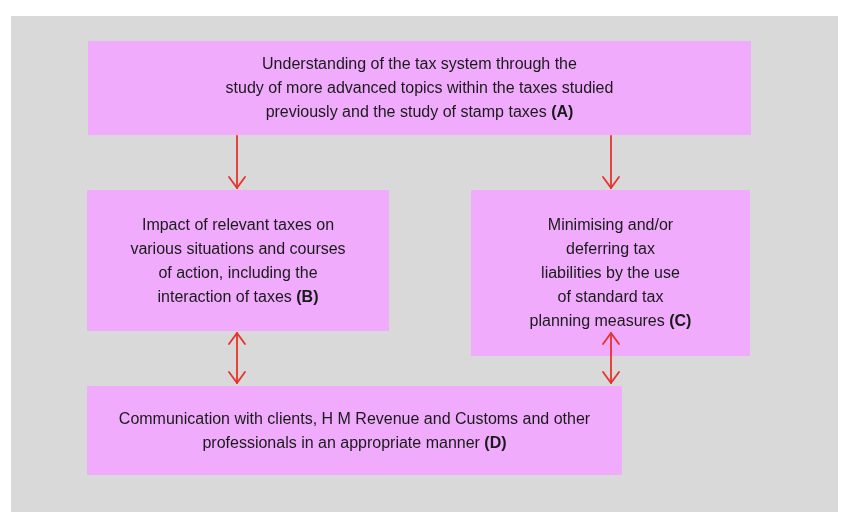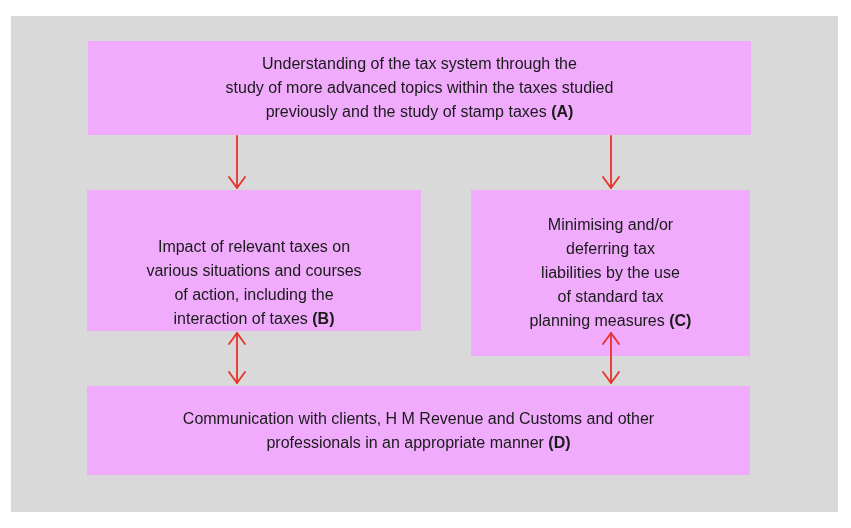--- a/index.html
+++ b/index.html
@@ -4,23 +4,23 @@
 <style>
   html, body { margin: 0; padding: 0; background: #ffffff; }
   body { width: 851px; height: 528px; position: relative; overflow: hidden;
          font-family: "Liberation Sans", sans-serif; color: #1a1a1a; }
   .panel { position: absolute; left: 11px; top: 16px; width: 827px; height: 496px; background: #d9d9d9; }
   .box { position: absolute; background: #f0abfc; display: flex; align-items: center; justify-content: center;
          text-align: center; font-size: 16px; line-height: 24px; box-sizing: border-box; }
   .box .t { white-space: pre-line; }
   .box b { font-weight: bold; }
   #box-a { left: 88px; top: 41px; width: 663px; height: 94px; }
-  #box-b { left: 87px; top: 190px; width: 334px; height: 141px; align-items: flex-end; }
+  #box-b { left: 87px; top: 190px; width: 302px; height: 141px; }
   #box-c { left: 471px; top: 190px; width: 279px; height: 166px; }
-  #box-d { left: 87px; top: 386px; width: 663px; height: 89px; }
+  #box-d { left: 87px; top: 386px; width: 535px; height: 89px; }
   svg.arrows { position: absolute; left: 0; top: 0; width: 851px; height: 528px; pointer-events: none; }
 </style>
 </head>
 <body>
 
 <div class="panel"></div>
 
 <div class="box" id="box-a">
   <span class="t"><span>Understanding of the tax system through the
 study of more advanced topics within the taxes studied

